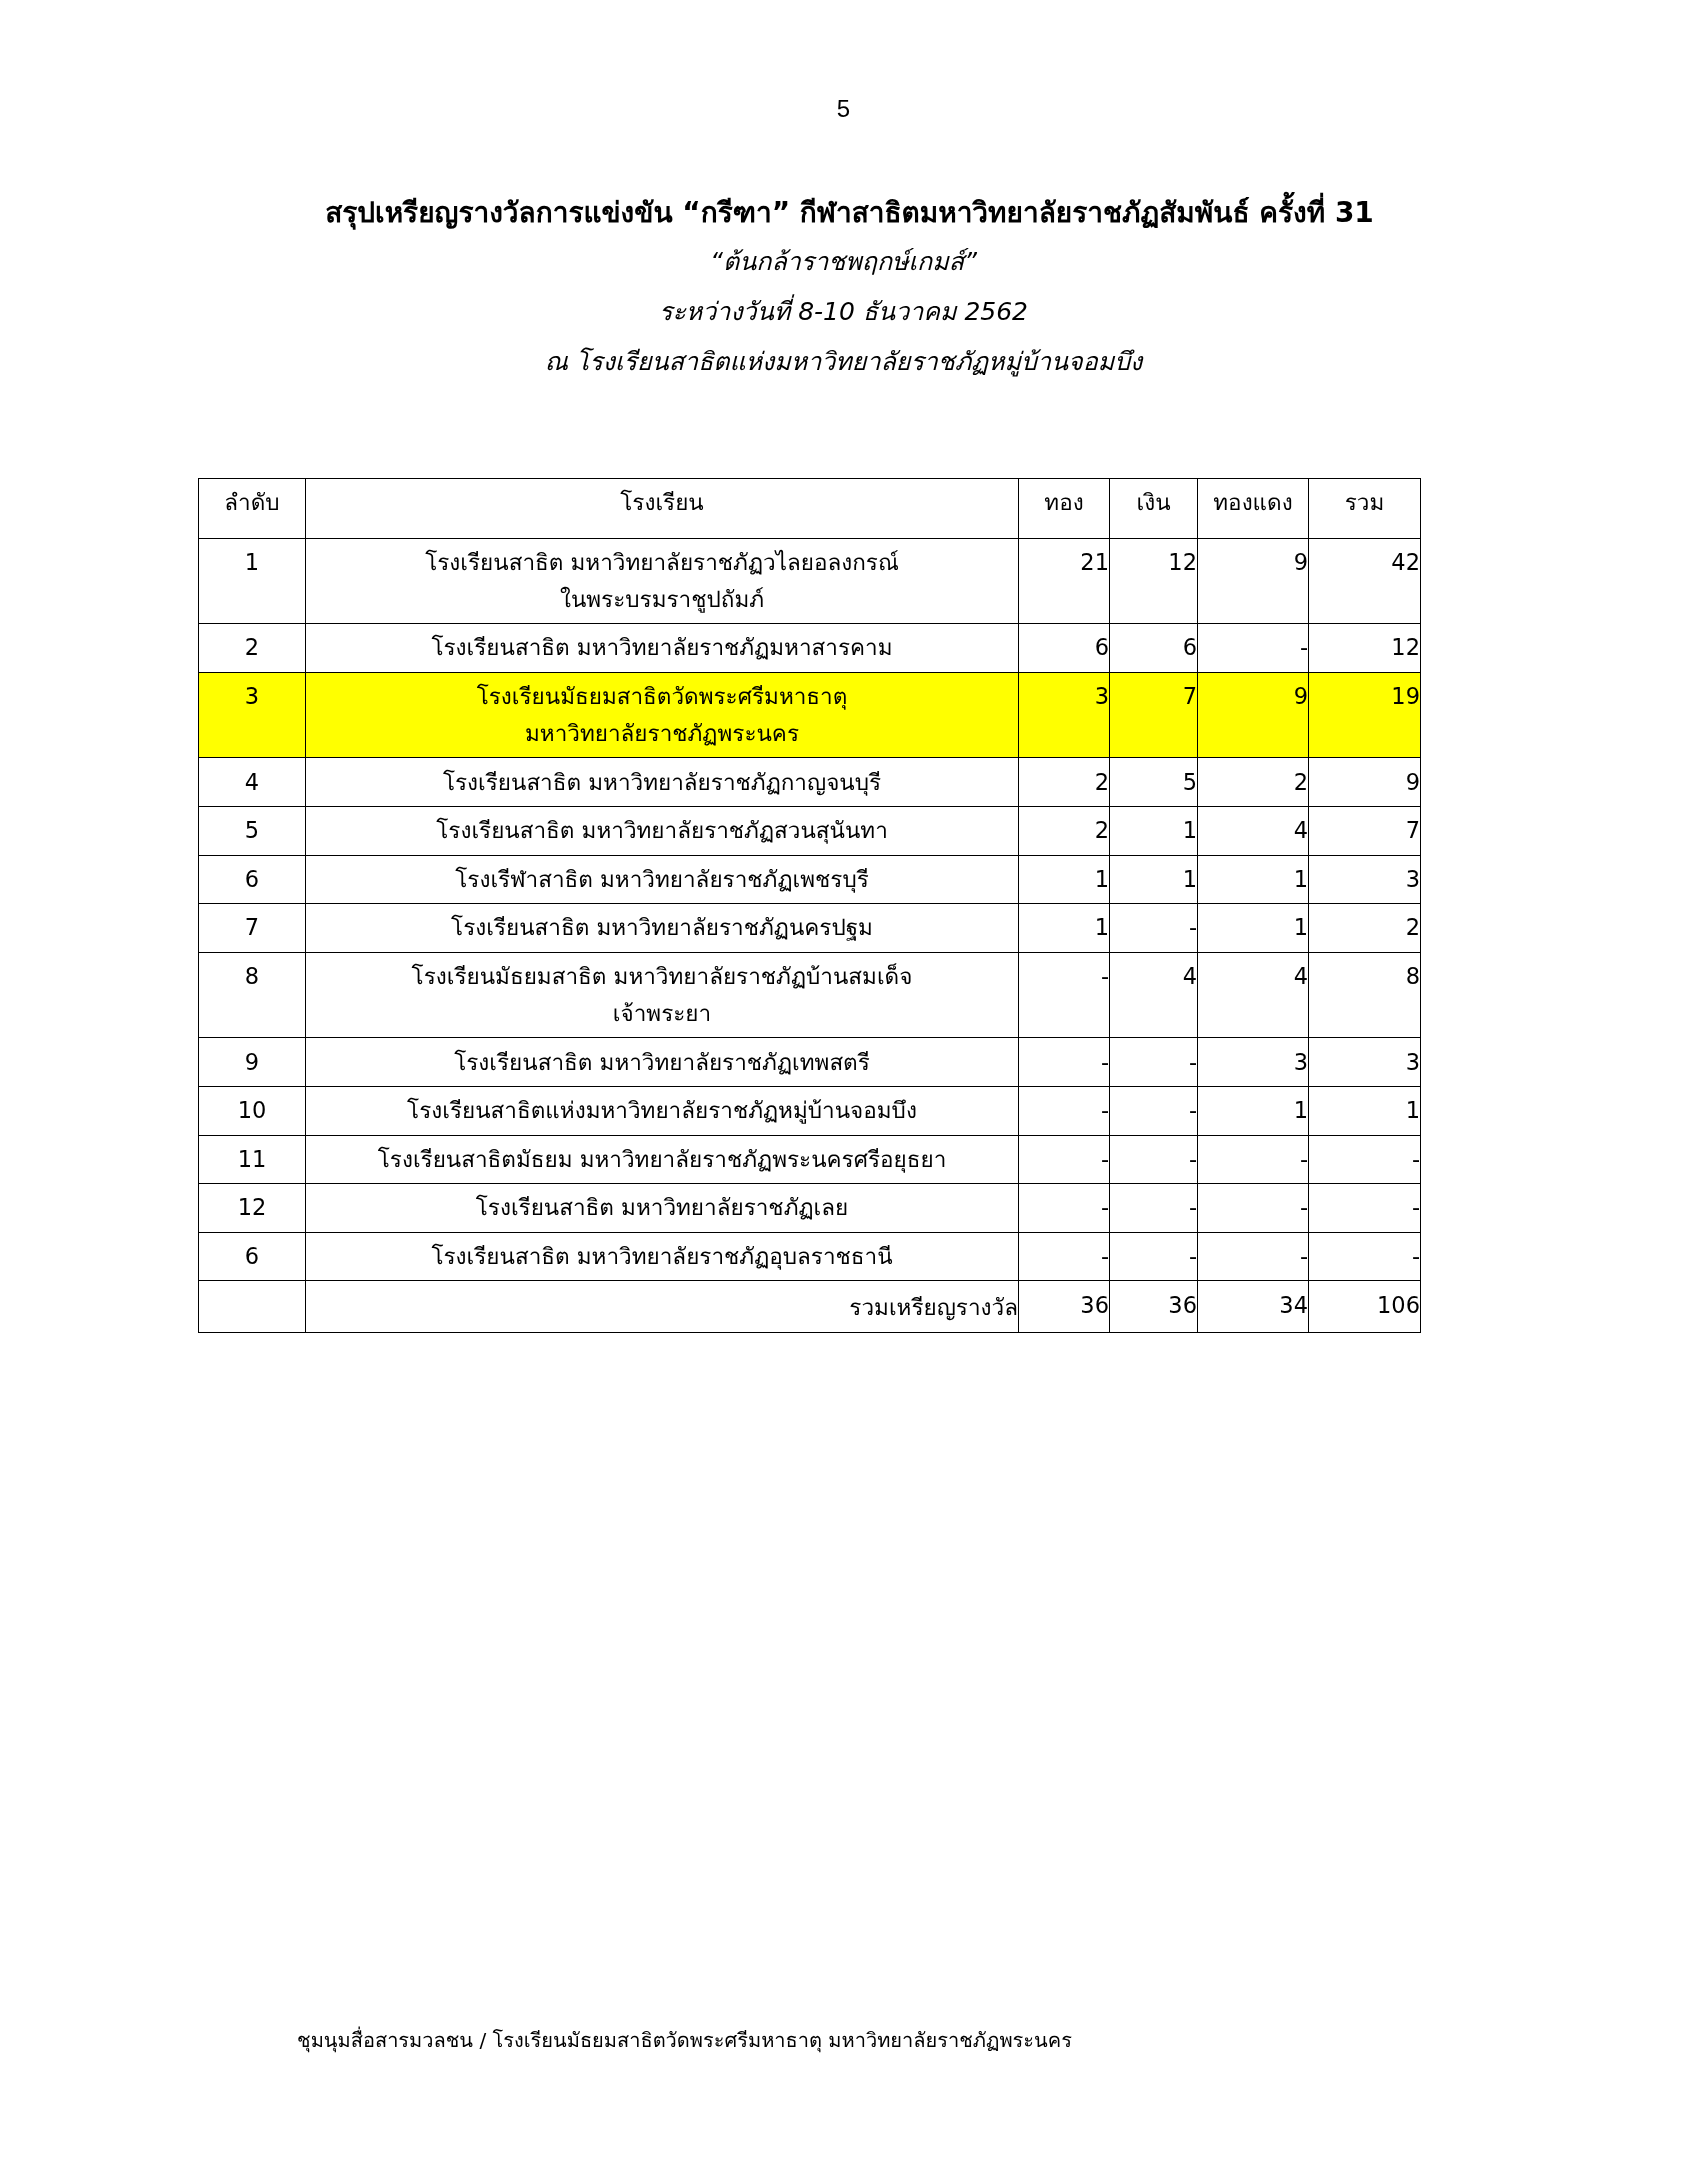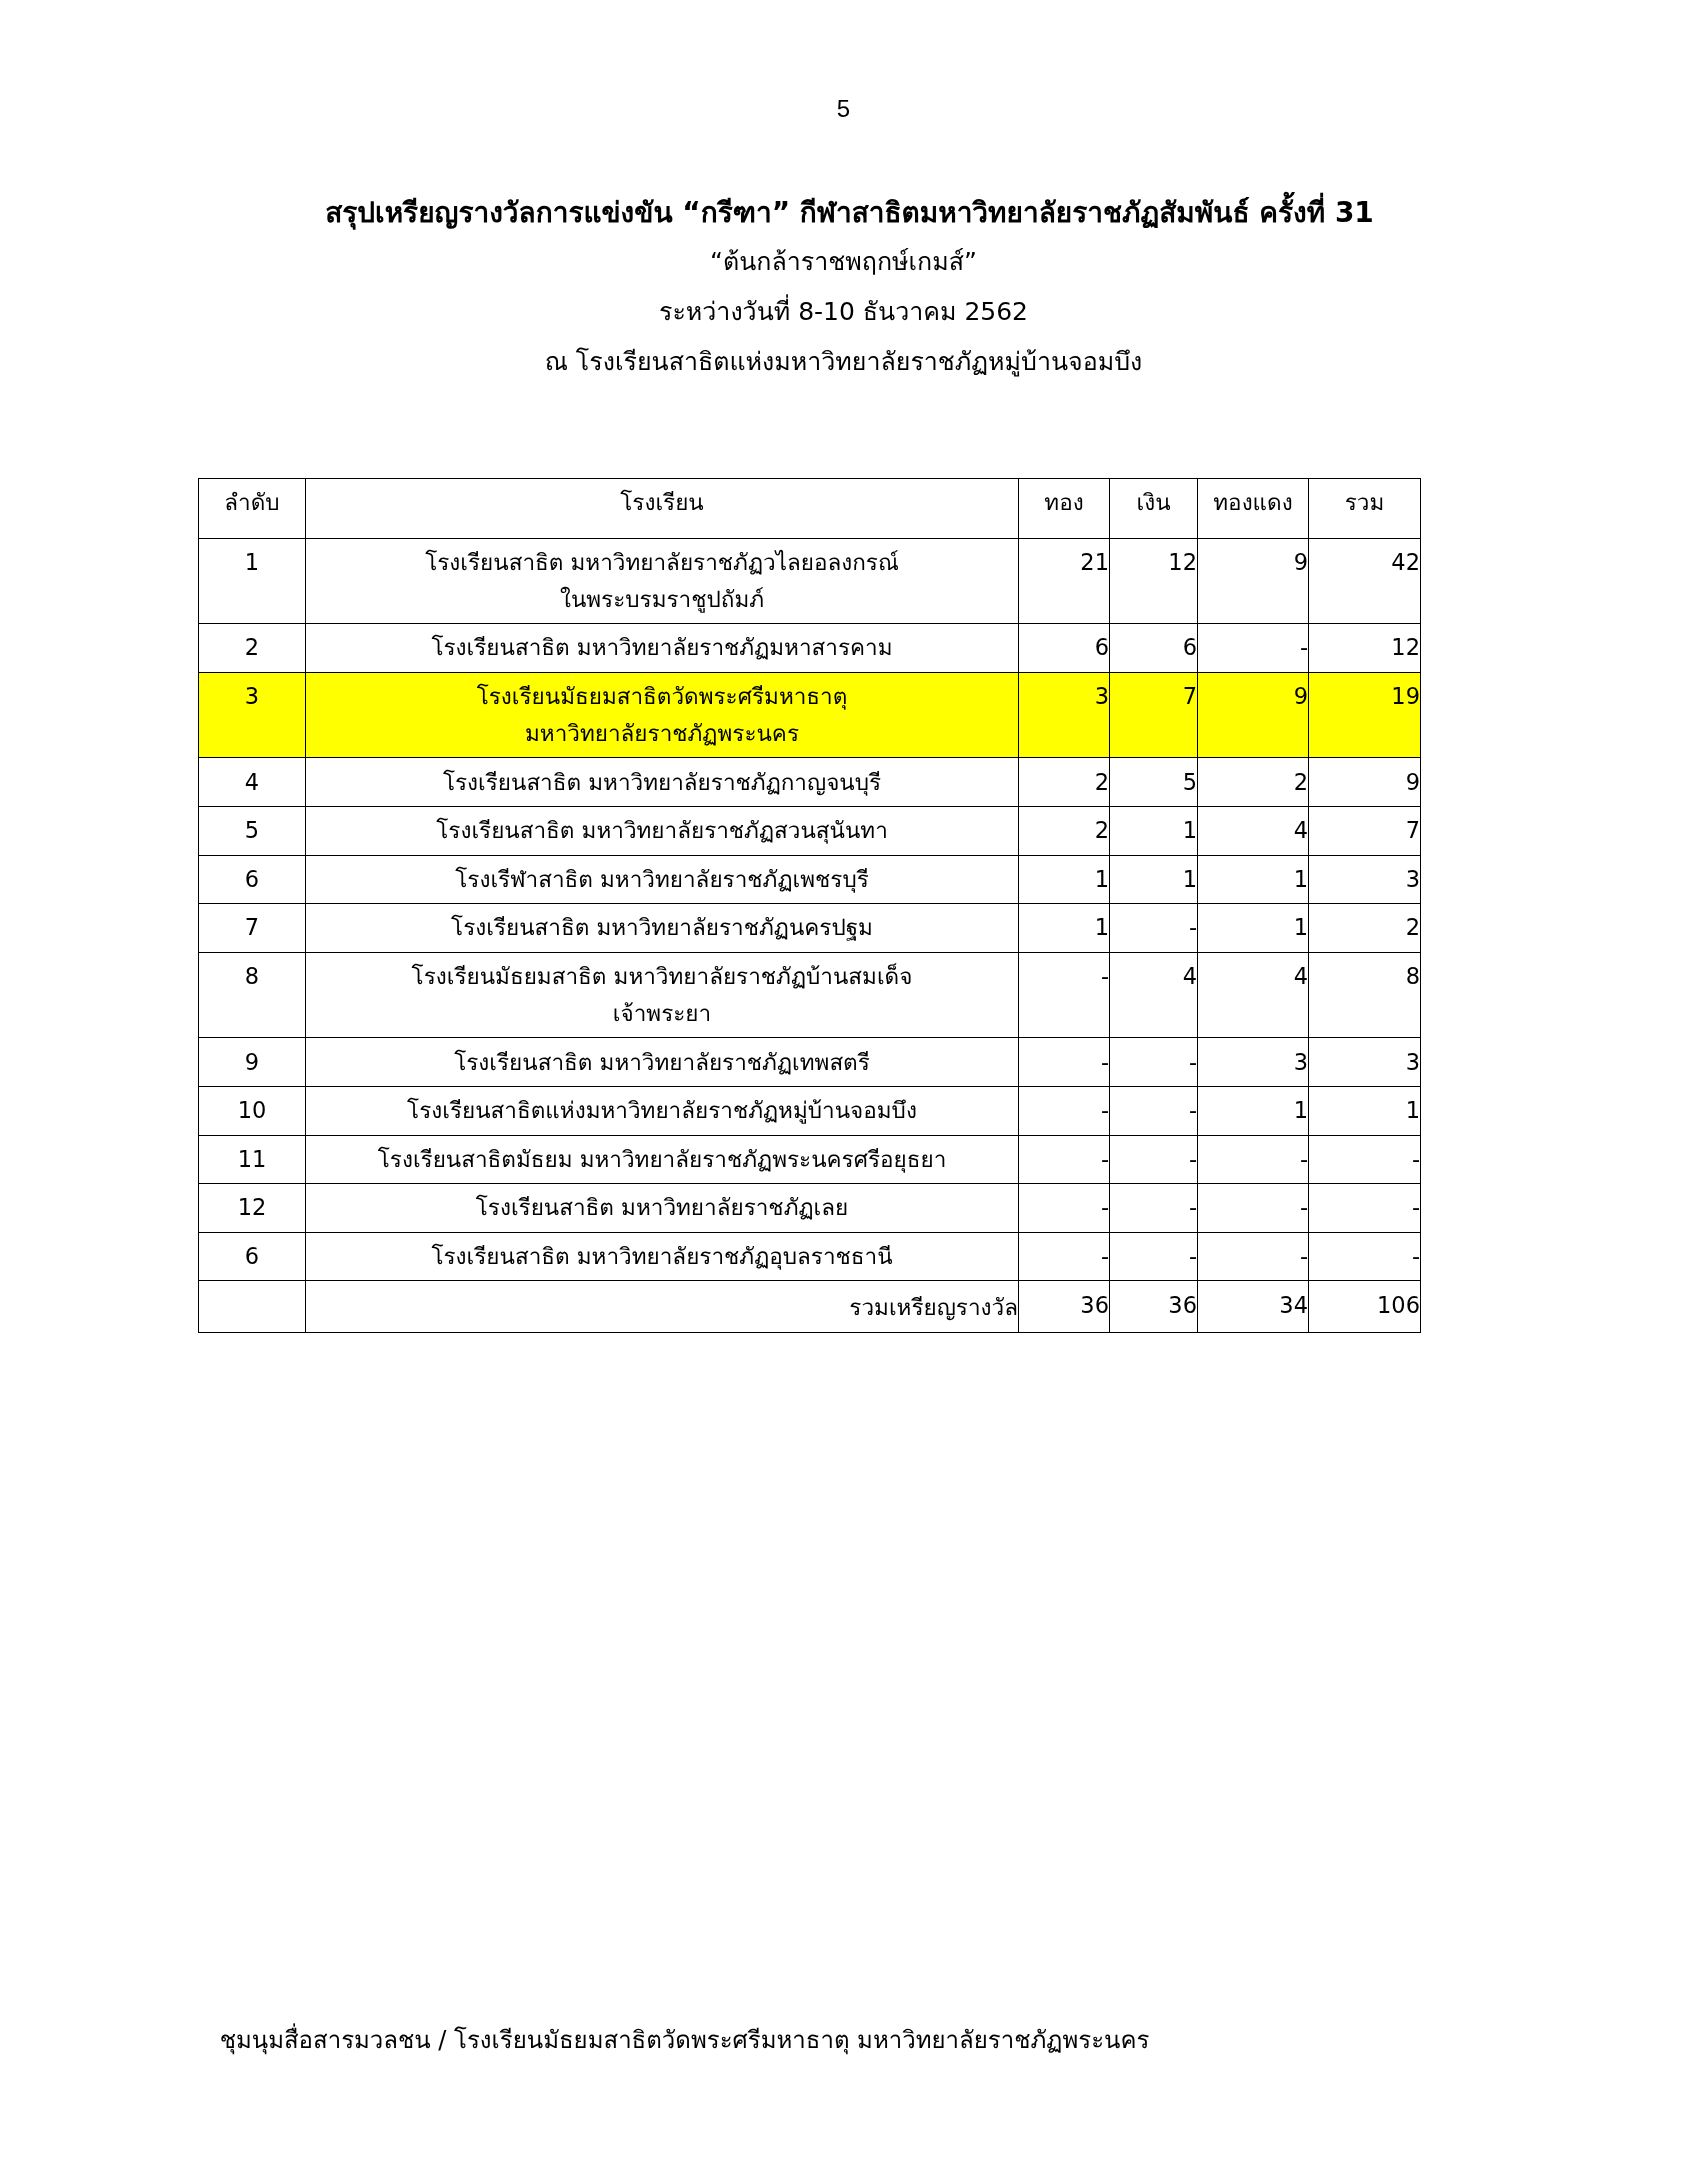--- a/index.html
+++ b/index.html
@@ -42,20 +42,21 @@
     font-size: 28px;
     font-weight: bold;
     line-height: 48px;
     letter-spacing: 0px;
     padding-left: 12px;
   }
   .title-sub {
     font-size: 25px;
     line-height: 50px;
     font-weight: normal;
+    font-style: italic;
   }
   .table-wrap {
     position: absolute;
     top: 478px;
     left: 198px;
     width: 1289px;
   }
   table.medal-table {
     border-collapse: collapse;
     width: 1077px;
@@ -109,21 +110,21 @@
     text-align: right;
     padding-top: 8px;
     padding-left: 0;
   }
   .footer {
     position: absolute;
     top: 2026px;
     left: 0;
     width: 1369px;
     text-align: center;
-    font-size: 24px;
+    font-size: 20px;
     line-height: 29px;
   }
 </style>
 </head>
 <body>
 
 <div class="page">
 
   <div class="page-number">5</div>
 

